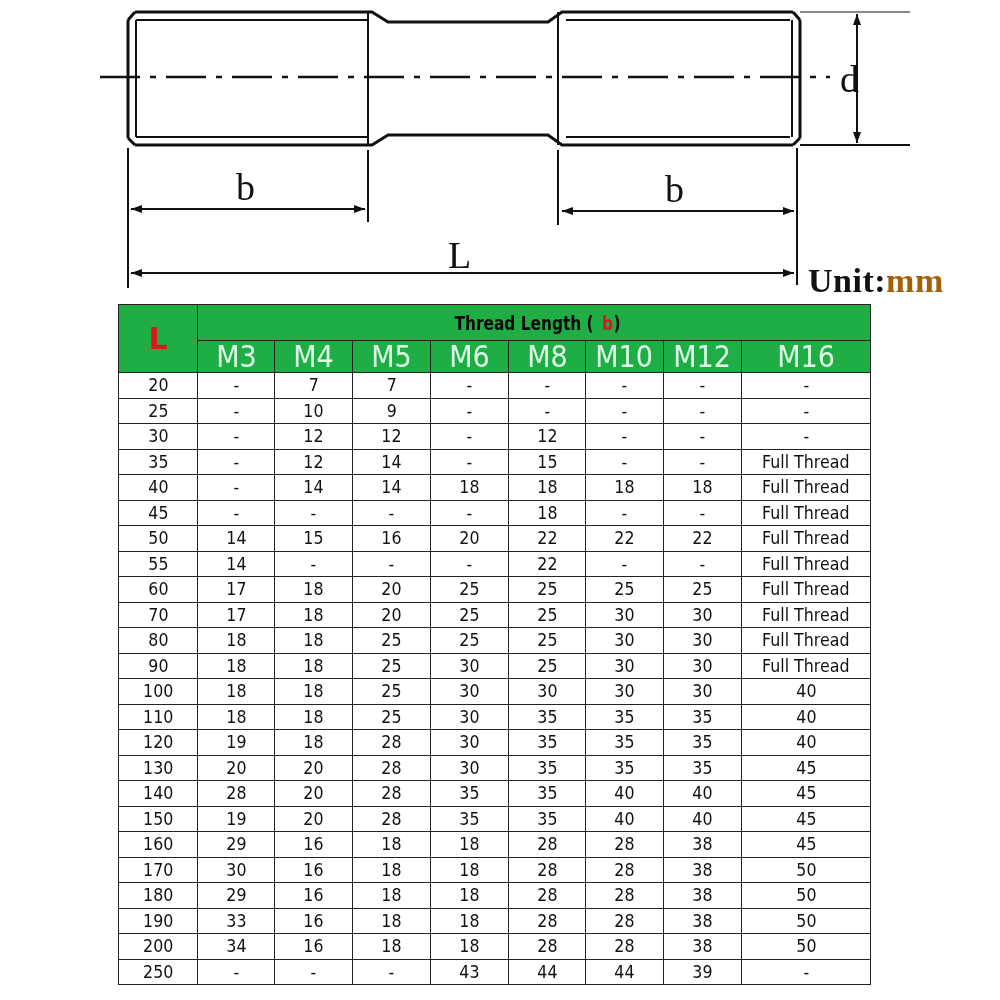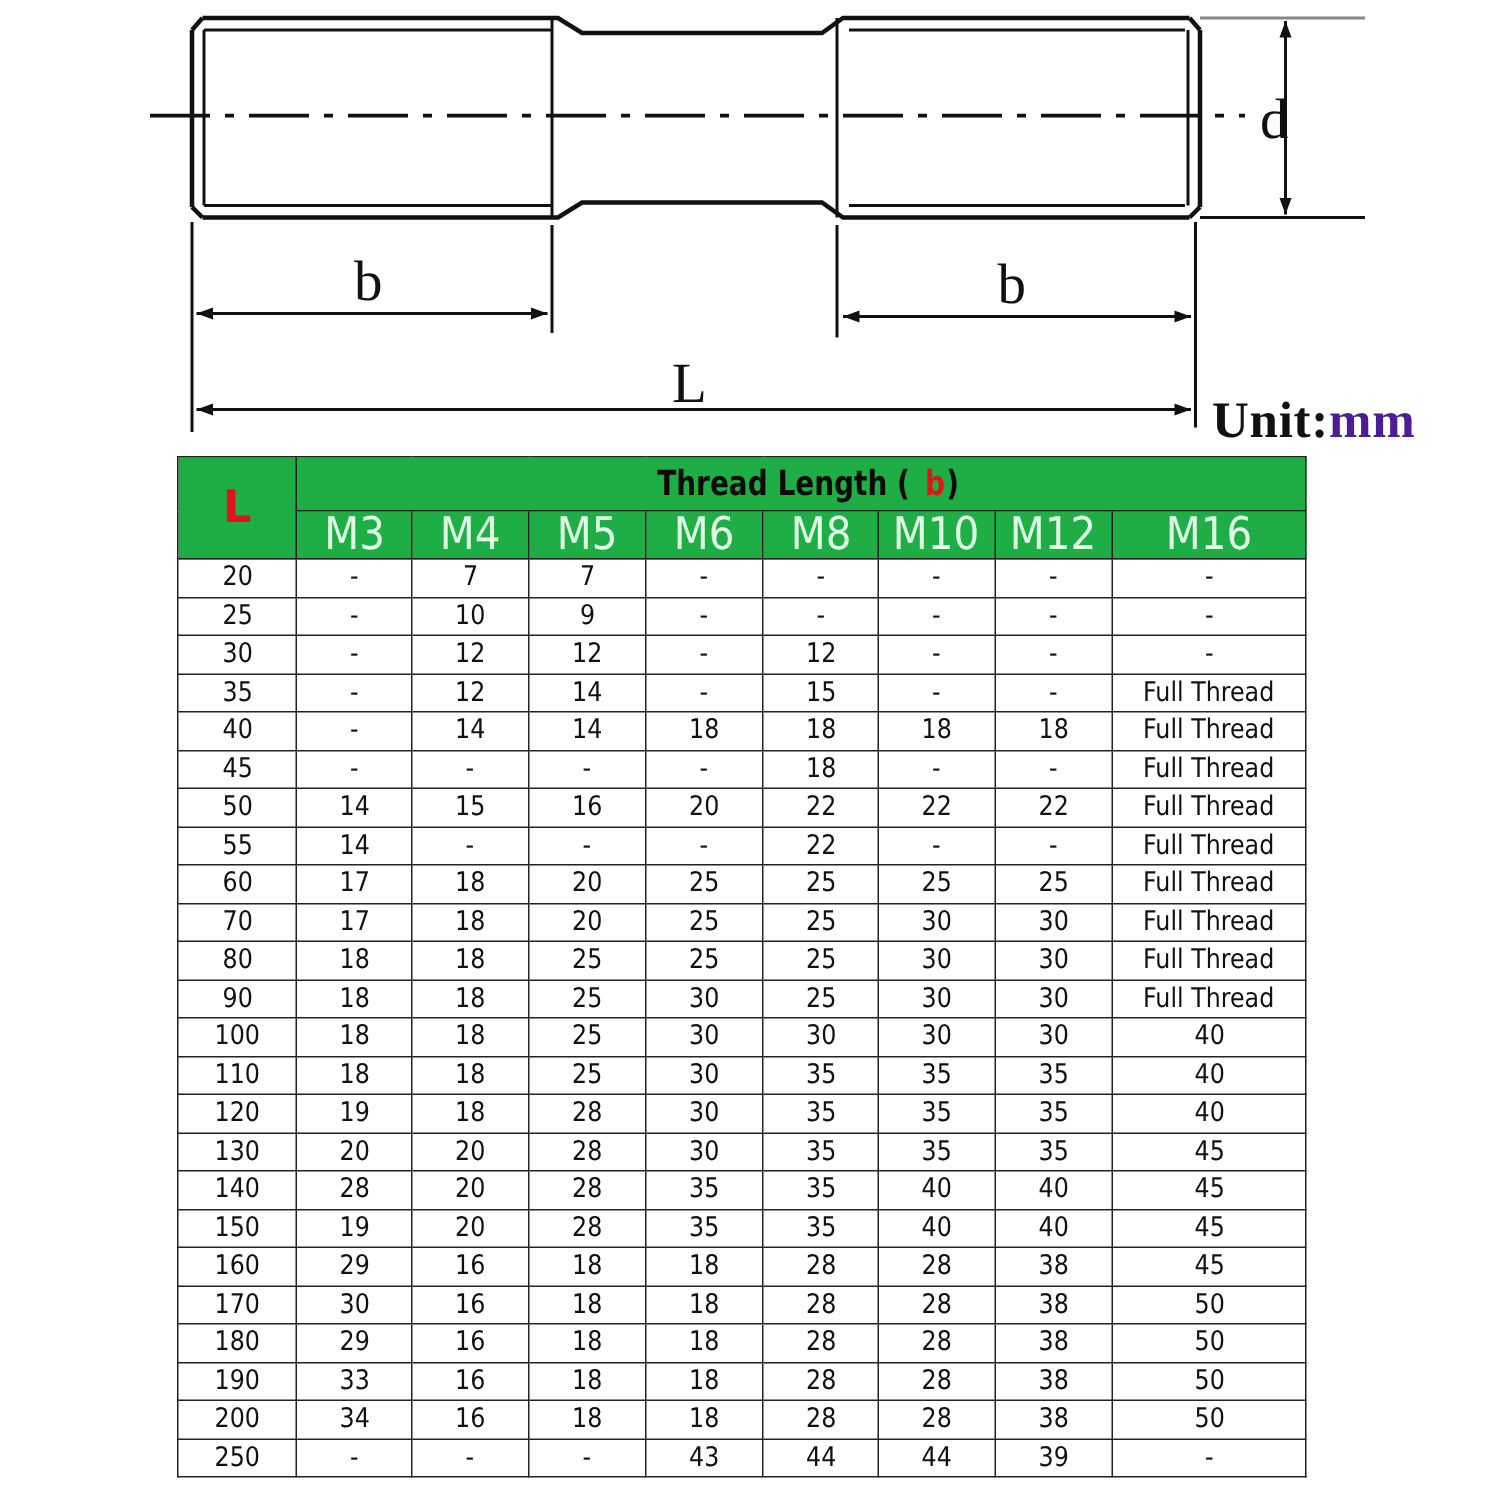--- a/index.html
+++ b/index.html
@@ -1,24 +1,24 @@
 <!DOCTYPE html>
 <html><head>
 <meta charset="utf-8">
 <style>
   html, body { margin:0; padding:0; background:#fff; }
   body { width:1000px; height:1000px; position:relative; overflow:hidden; font-family:"DejaVu Sans", sans-serif; }
   #diagram { position:absolute; left:0; top:0; width:1000px; height:300px; }
   .unit { position:absolute; left:808px; top:262px; font-family:"Liberation Serif", serif; font-weight:bold; font-size:34px; color:#111; letter-spacing:0.5px; }
-  .unit .mm { color:#4c1d95; }
+  .unit .mm { color:#a16207; }
   table { position:absolute; left:118px; top:304px; border-collapse:collapse; table-layout:fixed; width:752px; }
   td, th { border:1.5px solid #222; padding:0; text-align:center; font-family:"DejaVu Sans", sans-serif; font-weight:normal; font-size:18px; color:#111; height:24.5px; line-height:24px; transform-origin:center; }
   th { background:#1fae45; }
   th.L { color:#e0141a; font-weight:bold; font-size:30px; }
-  th.title { font-weight:bold; font-size:23px; color:#0b0b0b; height:35px; }
+  th.title { font-weight:bold; font-size:19px; color:#0b0b0b; height:35px; }
   th.title .b { color:#e0141a; }
   th.size { color:#dfffe6; font-size:30px; height:31px; }
   td span { display:inline-block; transform:scaleX(0.88); }
   th span { display:inline-block; transform:scaleX(0.9); }
 </style>
 </head>
 <body>
 
 <svg id="diagram" viewBox="0 0 1000 300" xmlns="http://www.w3.org/2000/svg">
   <g fill="none" stroke="#111" stroke-width="3">

